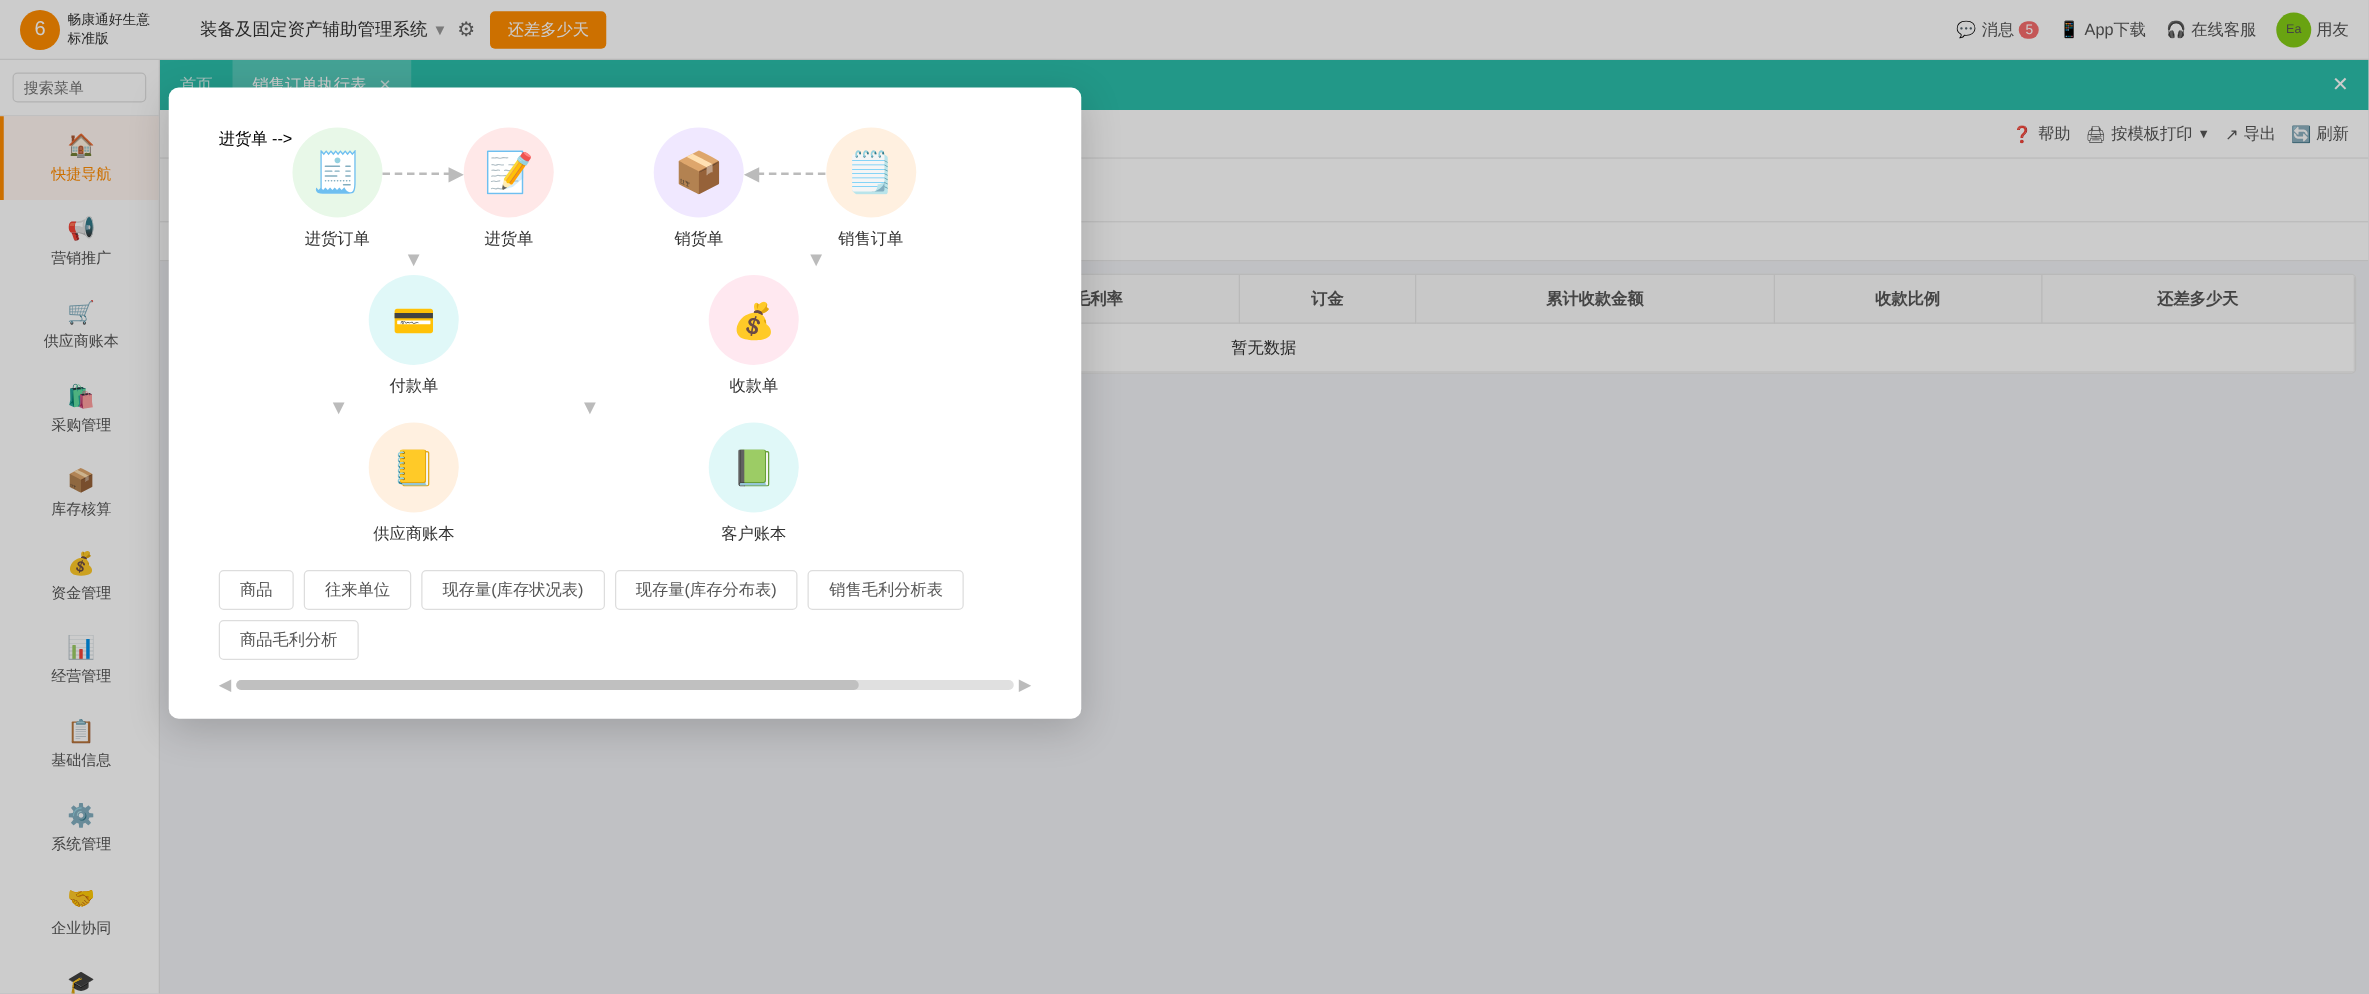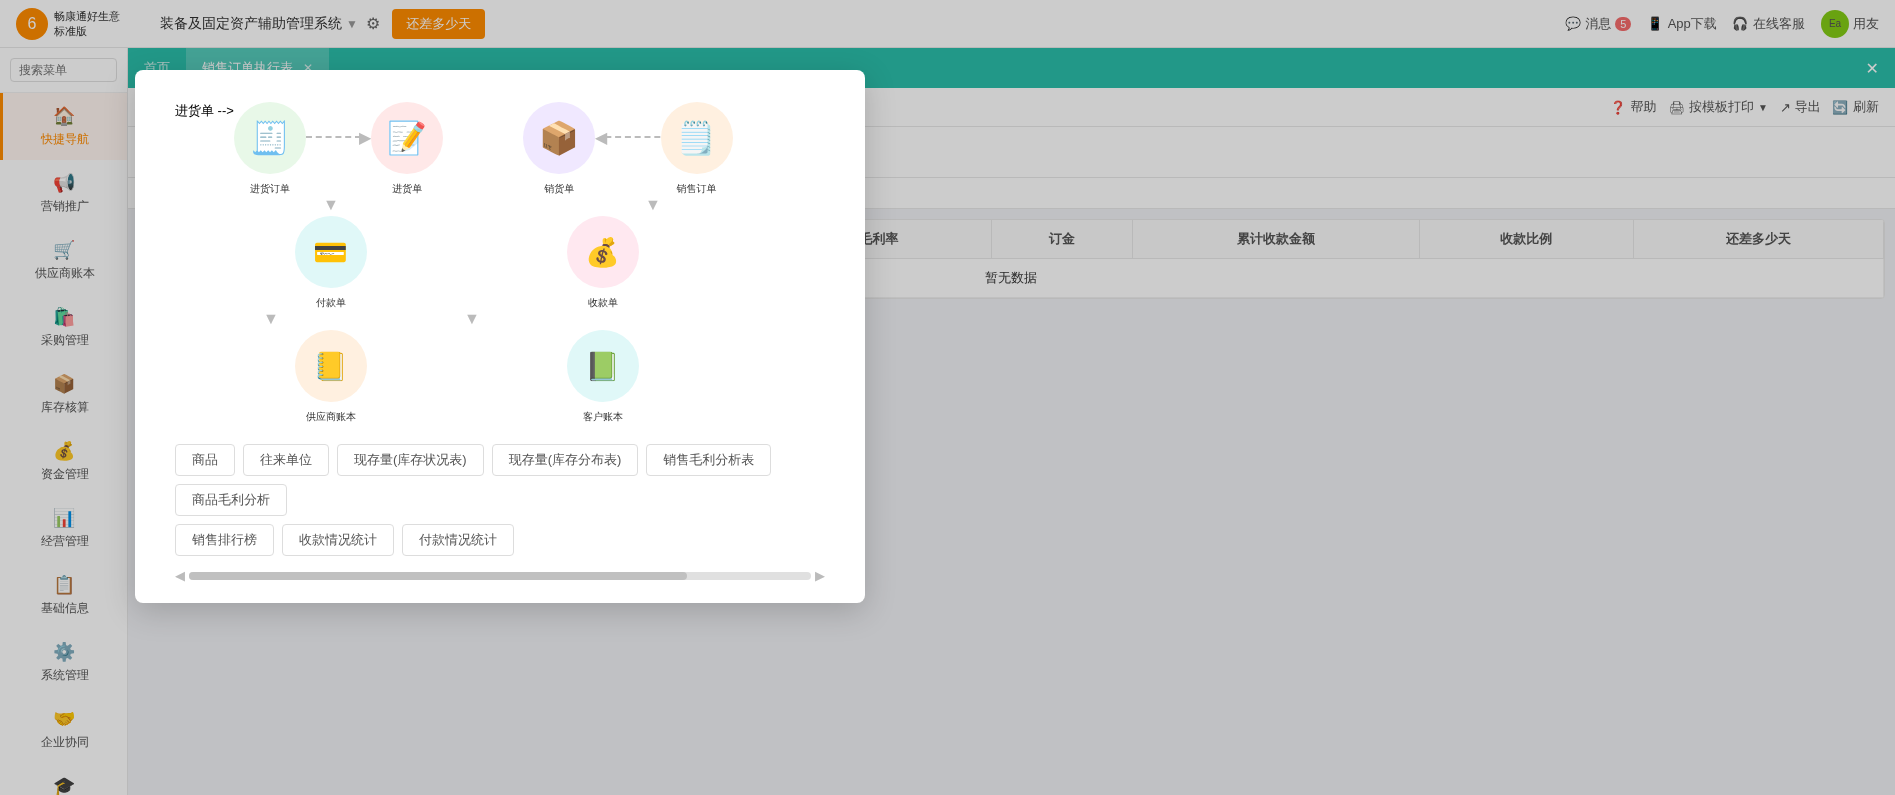--- a/index.html
+++ b/index.html
@@ -56,21 +56,21 @@
     .data-table td { padding: 10px 12px; text-align: center; border-bottom: 1px solid #f0f0f0; border-right: 1px solid #f0f0f0; color: #333; }
     .no-data { text-align: center; padding: 60px; color: #999; }
 
     
     .overlay { position: fixed; top: 0; left: 0; right: 0; bottom: 0; background: rgba(0,0,0,0.2); z-index: 100; }
     .modal { position: absolute; top: 70px; left: 135px; width: 730px; background: white; border-radius: 8px; box-shadow: 0 8px 32px rgba(0,0,0,0.18); z-index: 200; padding: 32px 40px 20px; }
 
     
     .flow-section { display: flex; flex-direction: column; gap: 0; }
     .flow-circle { width: 70px; height: 70px; border-radius: 50%; display: flex; align-items: center; justify-content: center; font-size: 28px; margin-bottom: 8px; }
-    .flow-label { font-size: 10px; color: #333; text-align: center; }
+    .flow-label { font-size: 13px; color: #333; text-align: center; }
     .flow-col { display: flex; flex-direction: column; align-items: center; }
 
     
     .common-section { margin-top: 20px; }
     .common-title { font-size: 14px; color: #333; margin-bottom: 10px; }
     .common-btns { display: flex; flex-wrap: wrap; gap: 8px; }
     .common-btn { border: 1px solid #ddd; background: white; border-radius: 4px; padding: 6px 16px; font-size: 13px; color: #555; cursor: pointer; }
 
     
     .circle-green { background: #e8f8e8; }
@@ -349,25 +349,20 @@
 
   <div class="common-section">
     <div class="common-btns">
       <button class="common-btn">商品</button>
       <button class="common-btn">往来单位</button>
       <button class="common-btn">现存量(库存状况表)</button>
       <button class="common-btn">现存量(库存分布表)</button>
       <button class="common-btn">销售毛利分析表</button>
       <button class="common-btn">商品毛利分析</button>
     </div>
-    <div class="common-btns" style="margin-top:8px;">
-      <button class="common-btn">销售排行榜</button>
-      <button class="common-btn">收款情况统计</button>
-      <button class="common-btn">付款情况统计</button>
-    </div>
   </div>
 
   <div style="margin-top:12px; display:flex; align-items:center; gap:4px;">
     <span style="color:#bbb; cursor:pointer;">◀</span>
     <div style="flex:1; height:8px; background:#e0e0e0; border-radius:4px; position:relative;">
       <div style="width:80%; height:8px; background:#c0c0c0; border-radius:4px;"></div>
     </div>
     <span style="color:#bbb; cursor:pointer;">▶</span>
   </div>
 </div>

